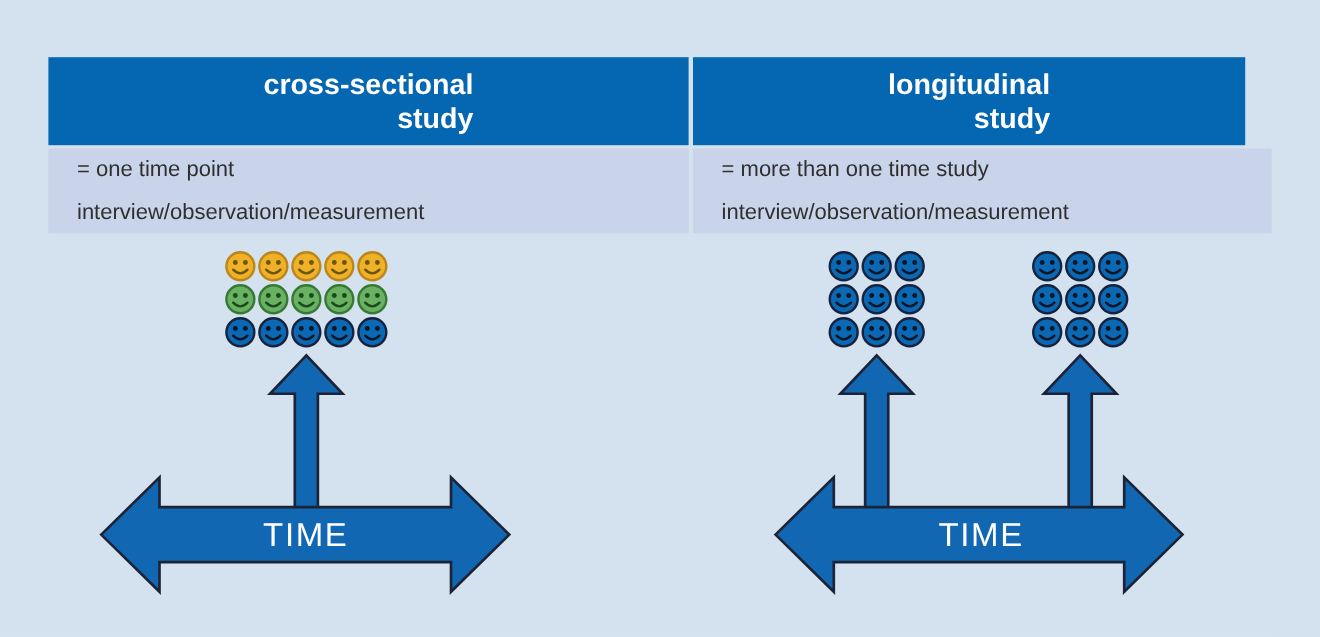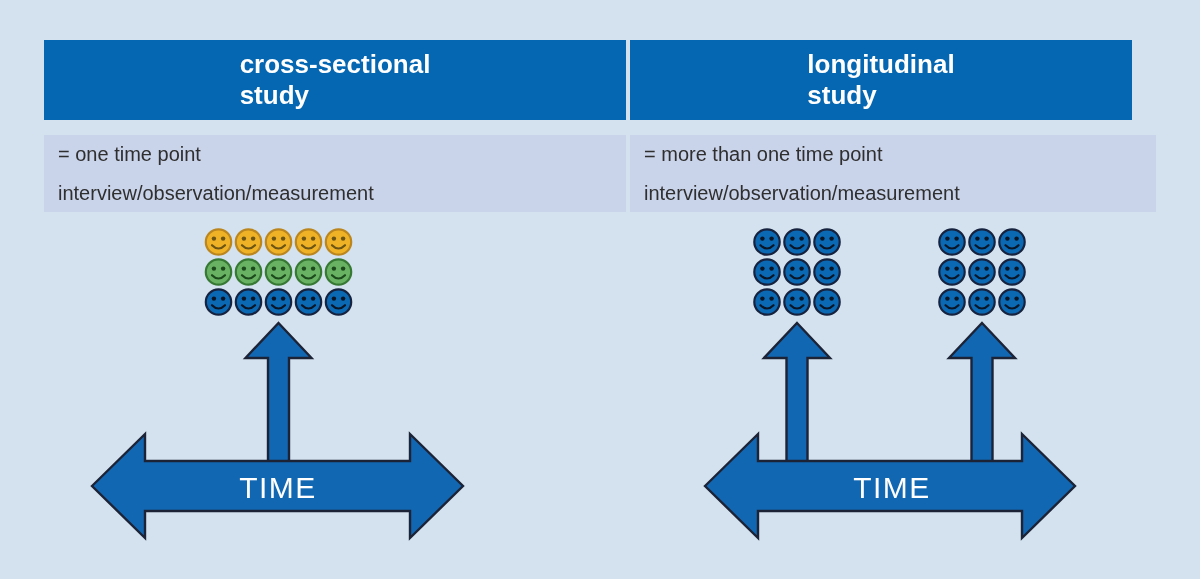--- a/index.html
+++ b/index.html
@@ -6,47 +6,47 @@
   .stage {
     position: relative;
     width: 1200px;
     height: 579px;
     background: #d3e2ee;
     overflow: hidden;
     font-family: "Liberation Sans", sans-serif;
   }
   .panel-header {
     position: absolute;
-    top: 40px;
+    top: 52px;
     height: 80px;
     background: #0566b1;
     color: #ffffff;
     font-size: 26px;
     font-weight: bold;
     line-height: 31px;
     display: flex;
     align-items: center;
     justify-content: center;
-    text-align: left;
+    text-align: right;
     white-space: pre-line;
   }
   .panel-header.left  { left: 44px;  width: 582px; }
   .panel-header.right { left: 630px; width: 502px; }
   .info-box {
     position: absolute;
     top: 135px;
     height: 77px;
     background: #c9d3e9;
     color: #2f2f2f;
     font-size: 20px;
     display: flex;
     flex-direction: column;
     justify-content: center;
     gap: 16px;
-    padding-left: 14px;
+    padding-left: 26px;
     box-sizing: border-box;
   }
   .info-box.left  { left: 44px;  width: 582px; }
   .info-box.right { left: 630px; width: 526px; }
   .fig {
     position: absolute;
     top: 212px;
     height: 348px;
     display: block;
   }
@@ -66,21 +66,21 @@
 
   <div class="panel-header right">longitudinal
 study</div>
 
   <div class="info-box left">
     <span>= one time point</span>
     <span>interview/observation/measurement</span>
   </div>
 
   <div class="info-box right">
-    <span>= more than one time point</span>
+    <span>= more than one time study</span>
     <span>interview/observation/measurement</span>
   </div>
 
   <svg class="fig left" viewBox="0 0 582 348">
       <g transform="translate(174.5 30)">
         <circle r="12.7" fill="#efb226" stroke="#bc861f" stroke-width="2.2"></circle>
         <circle cx="-4.6" cy="-3.4" r="2.2" fill="#6b5414"></circle>
         <circle cx="4.6" cy="-3.4" r="2.2" fill="#6b5414"></circle>
         <path d="M -6.5 3.2 Q 0 9.8 6.5 3.2" fill="none" stroke="#6b5414" stroke-width="2.2" stroke-linecap="round"></path>
       </g>

